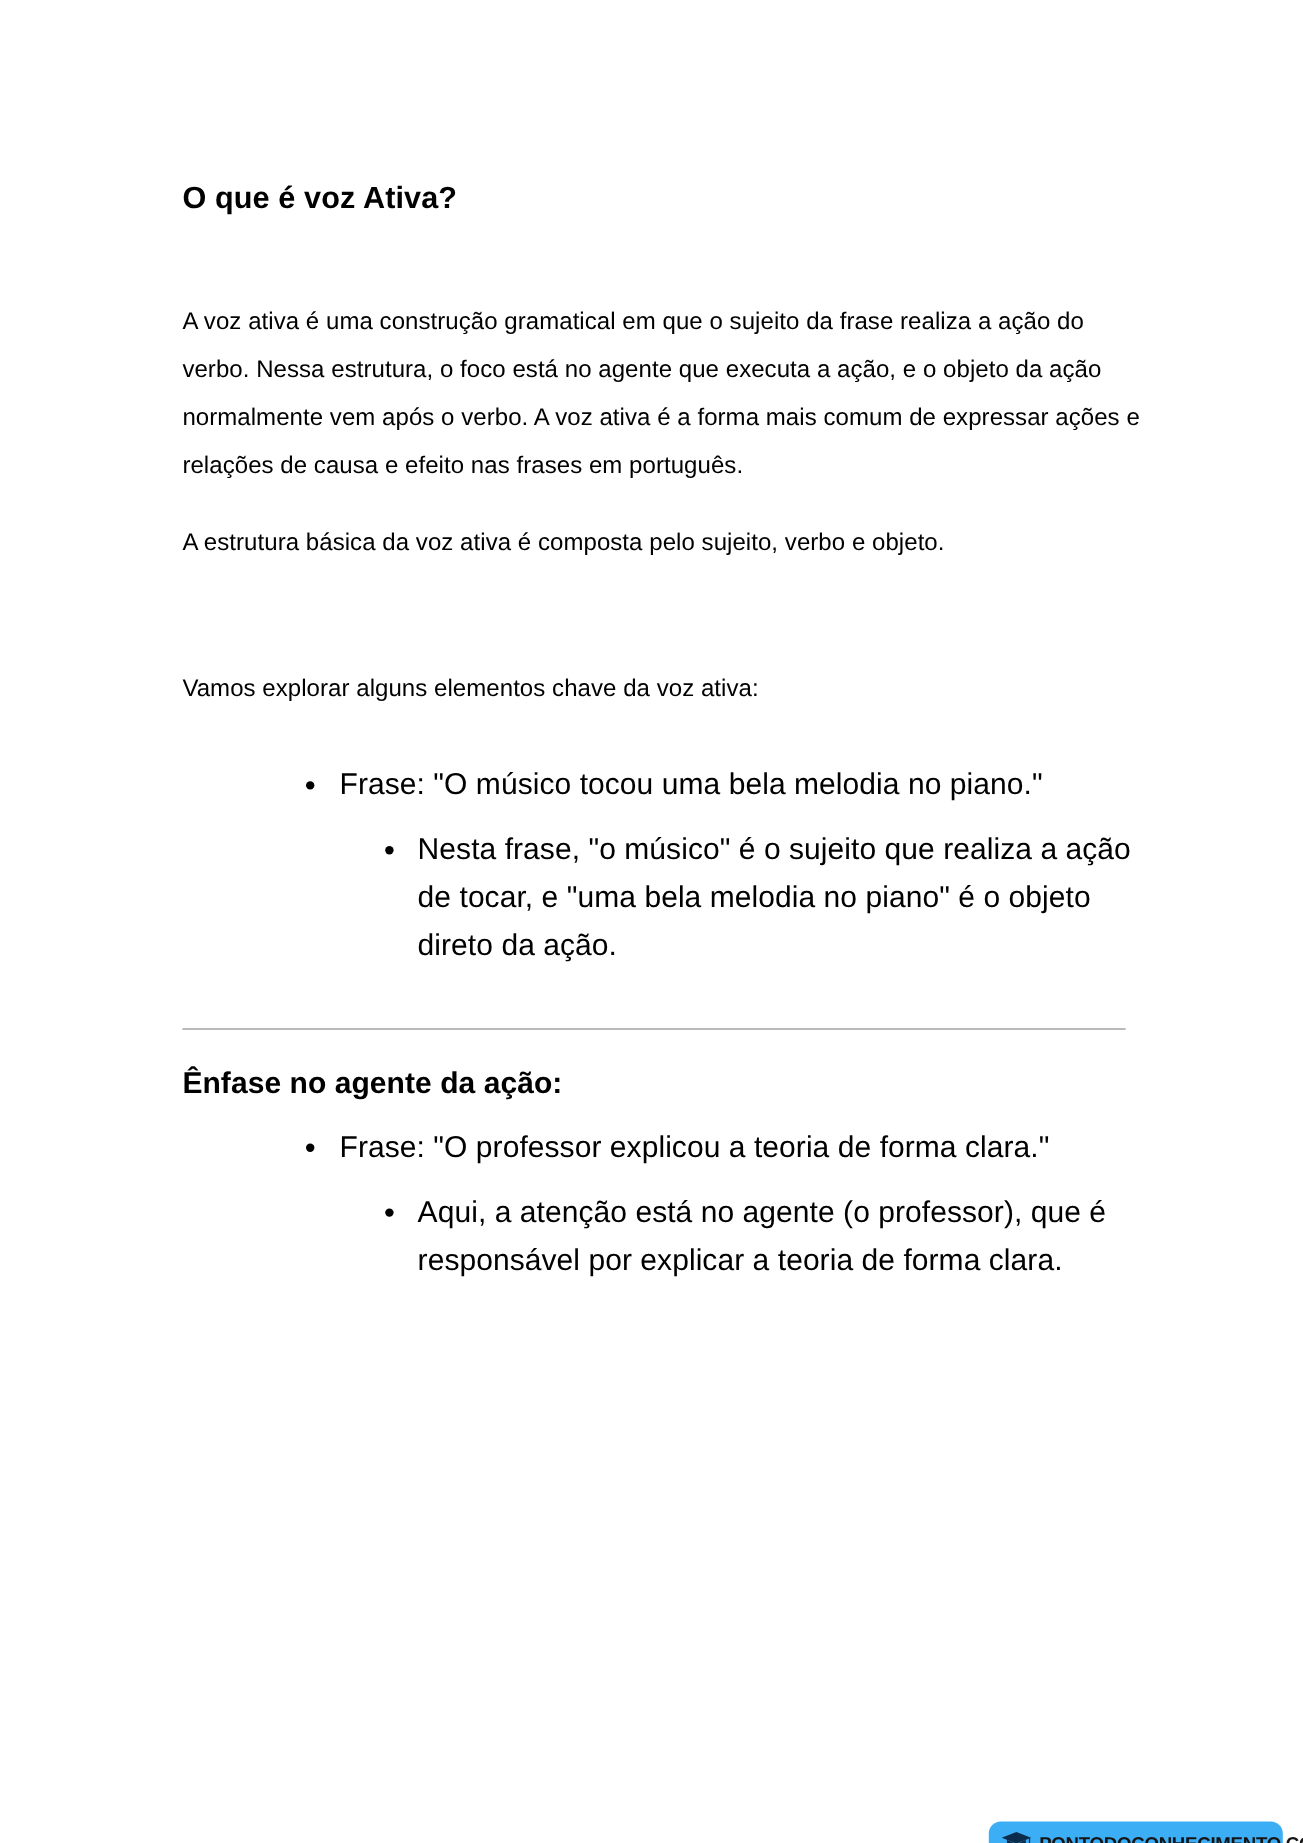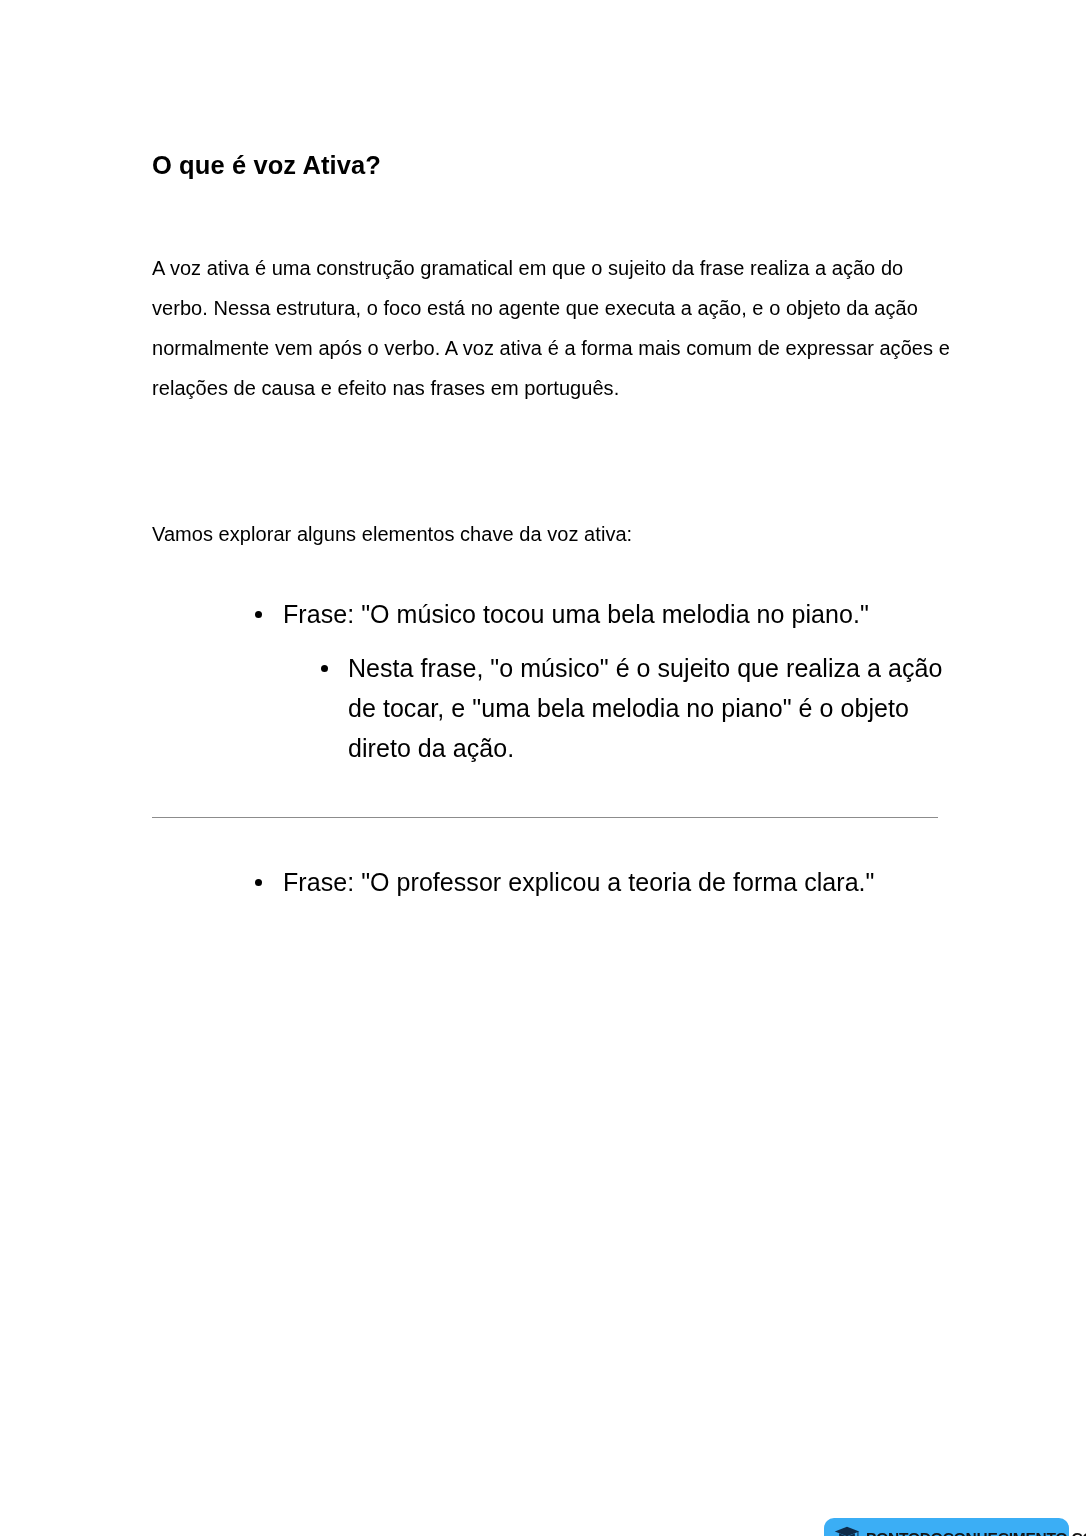--- a/index.html
+++ b/index.html
@@ -161,20 +161,21 @@
   <div class="content">
 
     <h1 class="doc-title">O que é voz Ativa?</h1>
 
     <div class="gap-title-para"></div>
 
     <p class="para">A voz ativa é uma construção gramatical em que o sujeito da frase realiza a ação do verbo. Nessa estrutura, o foco está no agente que executa a ação, e o objeto da ação normalmente vem após o verbo. A voz ativa é a forma mais comum de expressar ações e relações de causa e efeito nas frases em português.</p>
 
     <div class="gap-para-para"></div>
 
+    <p class="para">A estrutura básica da voz ativa é composta pelo sujeito, verbo e objeto.</p>
 
     <div class="gap-before-vamos"></div>
 
     <p class="para">Vamos explorar alguns elementos chave da voz ativa:</p>
 
     <div class="gap-vamos-head"></div>
 
 
     <div class="gap-head-list"></div>
 
@@ -190,27 +191,34 @@
         </ul>
       </li>
     </ul>
 
     <div class="gap-before-divider"></div>
 
     <hr class="divider">
 
     <div class="gap-after-divider"></div>
 
+    <h2 class="section-head">Ênfase no agente da ação:</h2>
 
     <div class="gap-section2-list"></div>
 
     <ul class="level1">
       <li class="bullet-item">
         <span class="bullet-dot"></span>
         <span>Frase: "O professor explicou a teoria de forma clara."</span>
+        <ul class="level2">
+          <li class="subbullet-item">
+            <span class="bullet-dot"></span>
+            <span>Aqui, a atenção está no agente (o professor), que é responsável por explicar a teoria de forma clara.</span>
+          </li>
+        </ul>
       </li>
     </ul>
 
   </div>
 
   <div class="watermark">
     <span class="wm-icon">
       <svg viewBox="0 0 64 64" width="28" height="28" xmlns="http://www.w3.org/2000/svg">
 
         <path d="M32 6 L60 17 L32 28 L4 17 Z" fill="#0d2b4a"></path>

